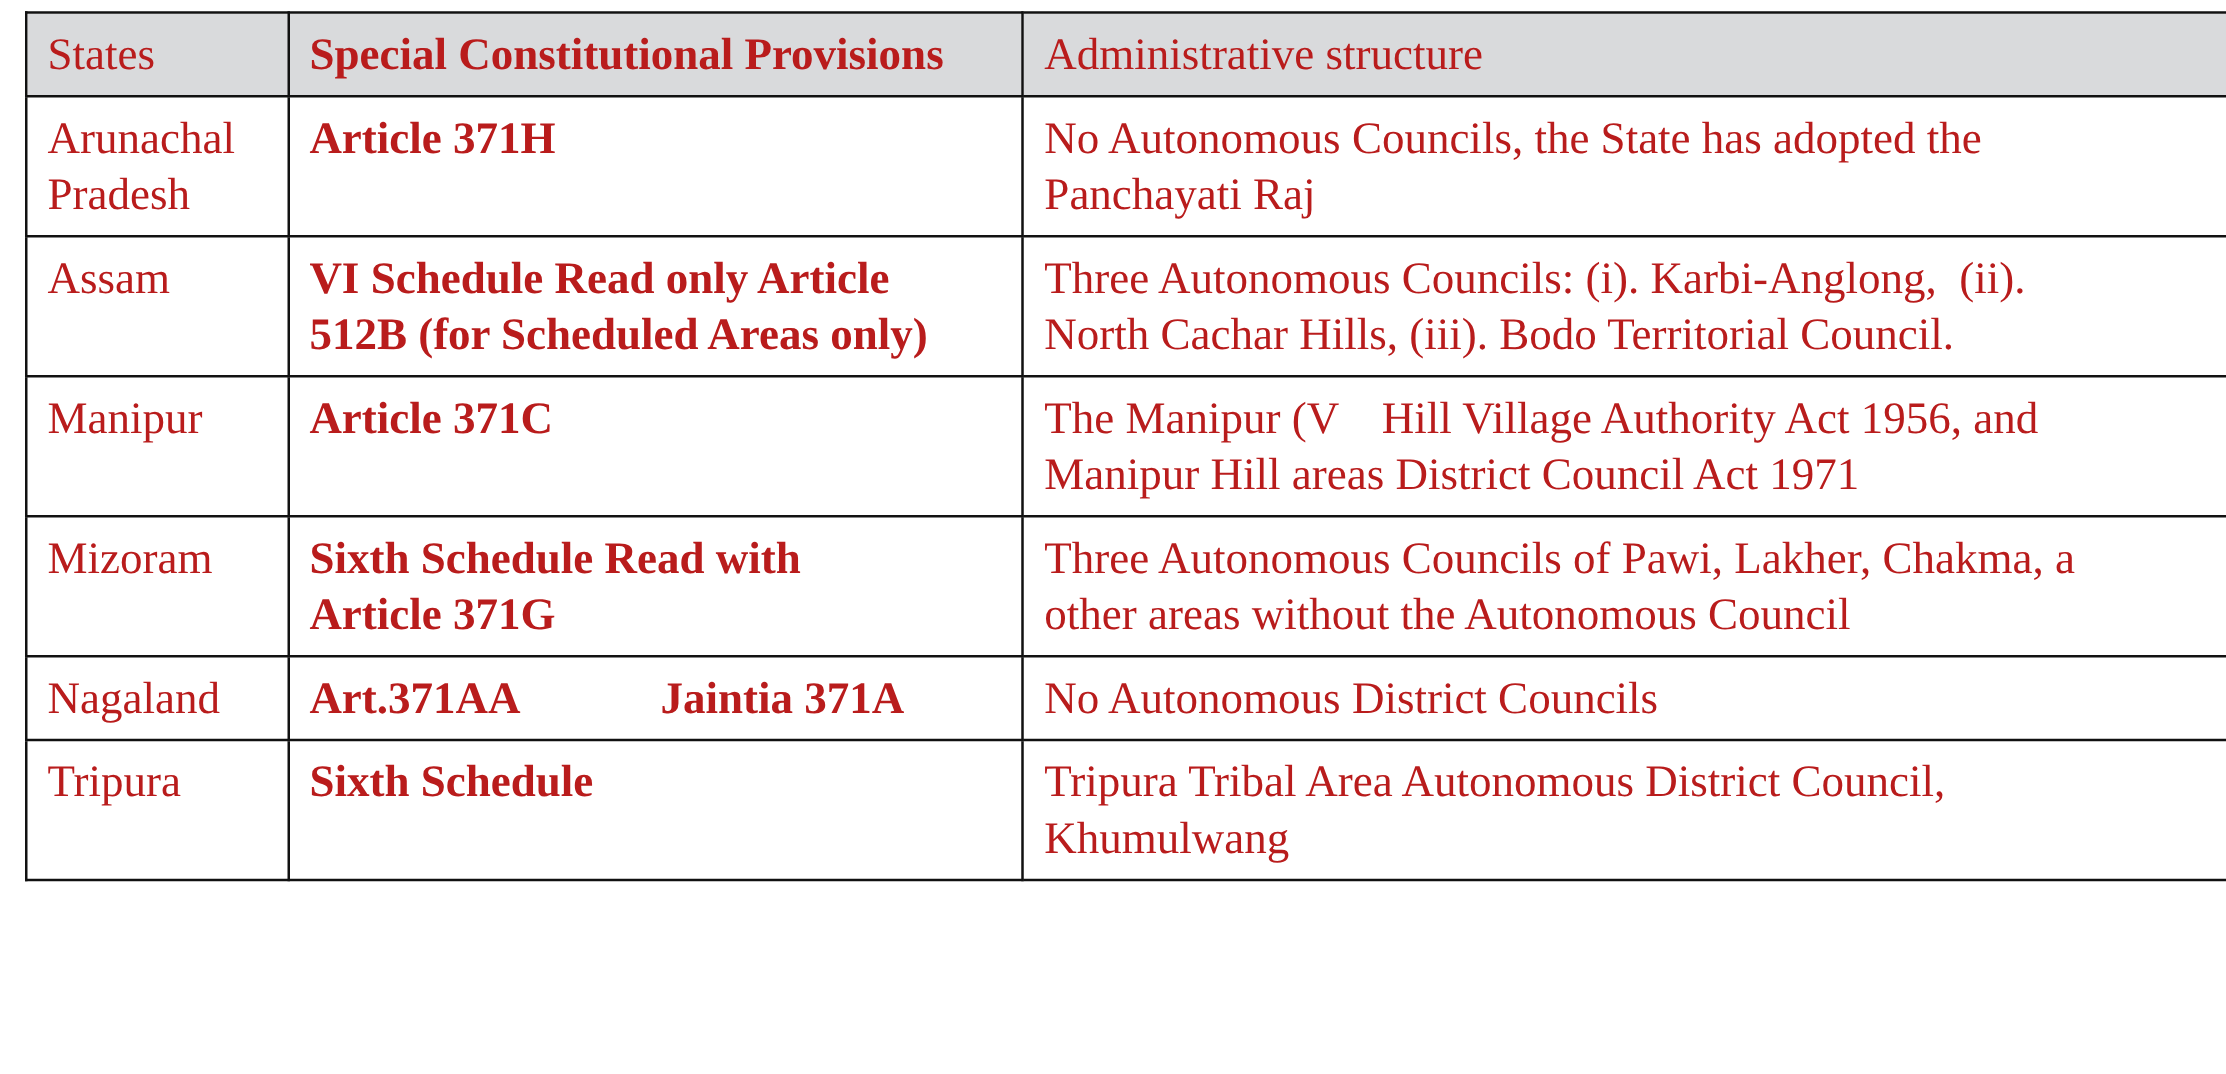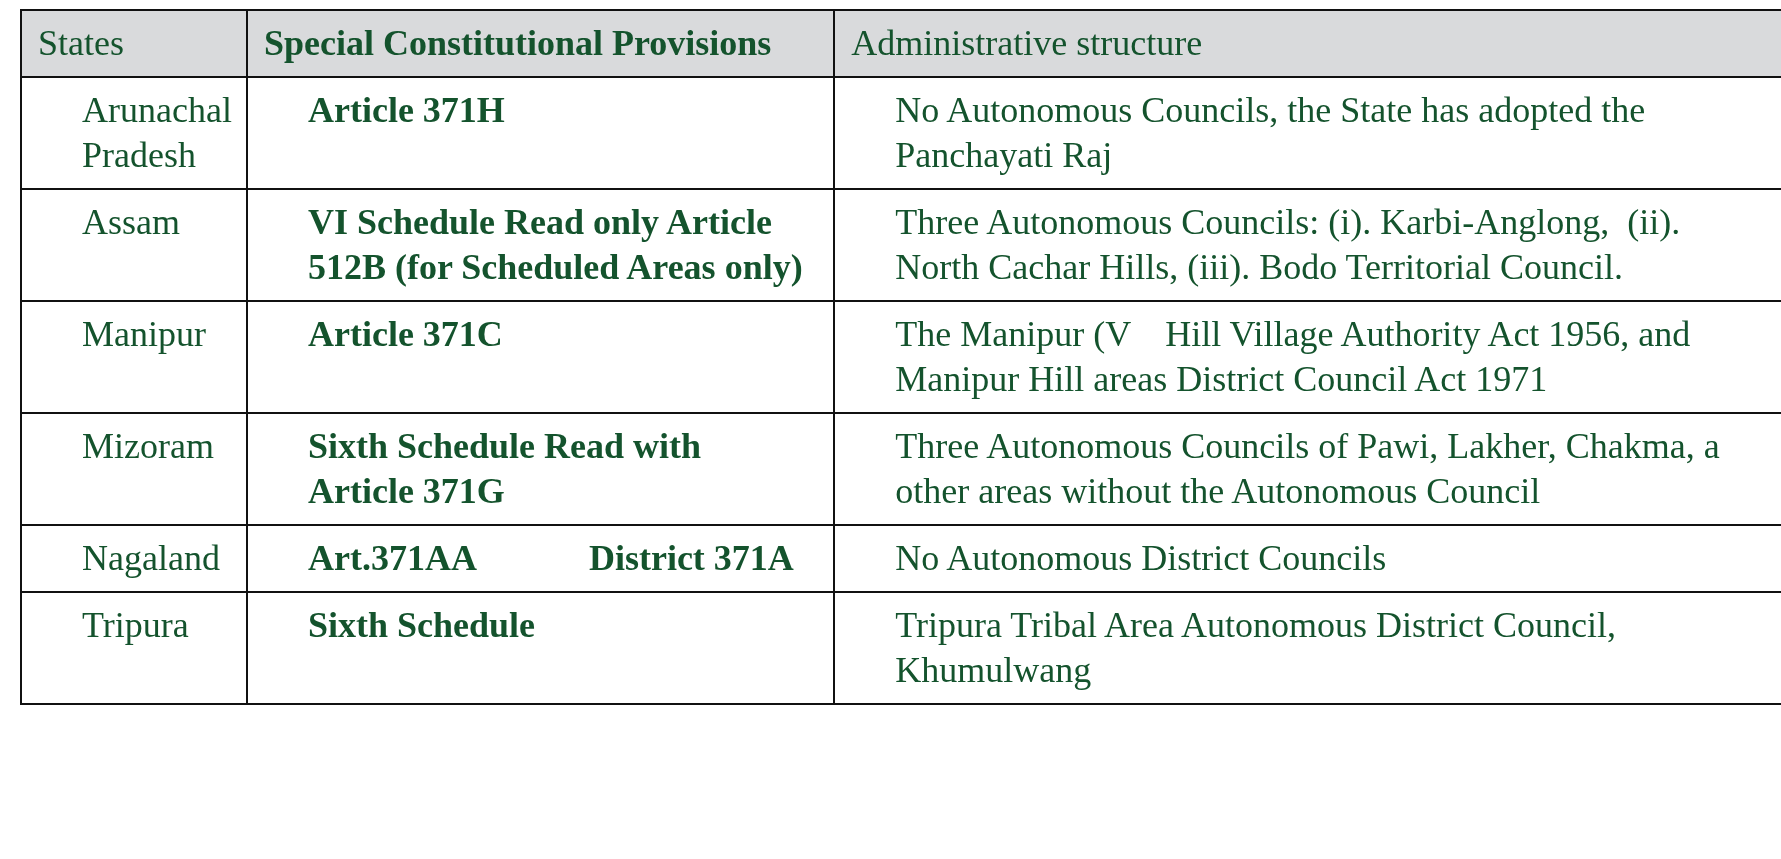--- a/index.html
+++ b/index.html
@@ -1,39 +1,39 @@
 <!DOCTYPE html>
 <html><head>
 <meta charset="utf-8">
 <style>
   html, body { margin: 0; padding: 0; background: #ffffff; }
   body { width: 1781px; height: 859px; overflow: hidden; position: relative; }
   .tbl {
     position: absolute; left: 20px; top: 9px;
     border-collapse: collapse;
     font-family: "Liberation Serif", "DejaVu Serif", serif;
-    color: #14532d;
+    color: #b91c1c;
     table-layout: fixed;
   }
   .tbl td, .tbl th {
     border: 2px solid #111111;
     vertical-align: top;
     text-align: left;
     font-weight: normal;
     font-size: 36px;
     line-height: 45px;
     padding: 10px 14px 10px 16px;
     white-space: nowrap;
     overflow: hidden;
   }
   .tbl th { background: #d9dadc; padding-top: 10px; padding-bottom: 10px; line-height: 45px; }
   .tbl .c1 { width: 190px; }
   .tbl .c2 { width: 578px; font-weight: bold; }
   .tbl .c3 { width: 980px; border-right: none; }
-  .line { display: block; margin-left: 44px; }
+  .line { display: block; }
   .gap { display: inline-block; width: 112px; }
   .gap2 { display: inline-block; width: 34px; }
 </style>
 </head>
 <body>
 
 <table class="tbl">
   <thead>
     <tr>
       <th class="c1">States</th>
@@ -99,21 +99,21 @@
         <span class="line">Three Autonomous Councils of Pawi, Lakher, Chakma, a</span>
         <span class="line">other areas without the Autonomous Council</span>
       </td>
     </tr>
 
     <tr>
       <td class="c1">
         <span class="line">Nagaland</span>
       </td>
       <td class="c2">
-        <span class="line"><span>Art.371AA</span><span class="gap"></span><span>District 371A</span></span>
+        <span class="line"><span>Art.371AA</span><span class="gap"></span><span>Jaintia 371A</span></span>
       </td>
       <td class="c3">
         <span class="line">No Autonomous District Councils</span>
       </td>
     </tr>
 
     <tr>
       <td class="c1">
         <span class="line">Tripura</span>
       </td>

